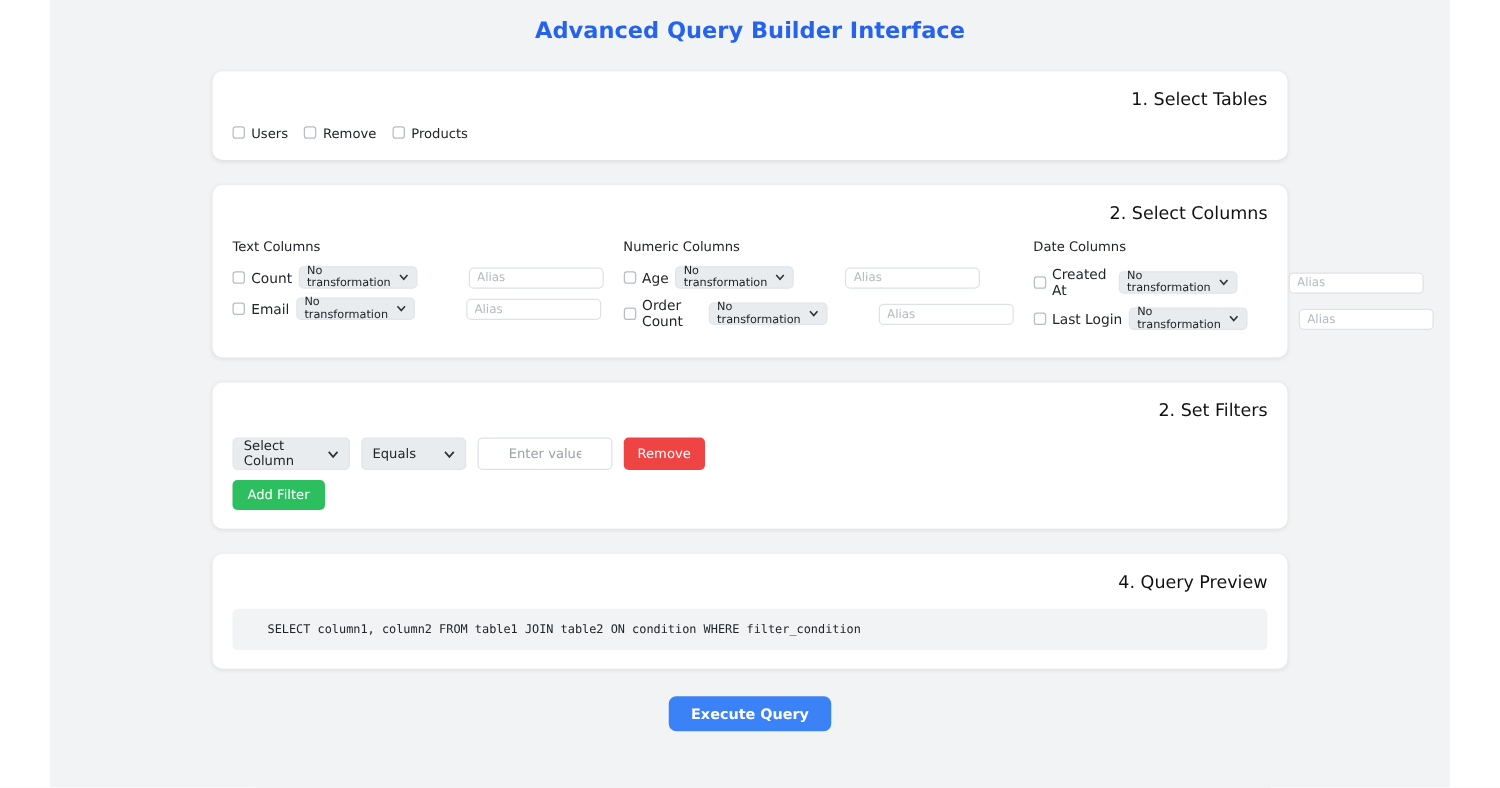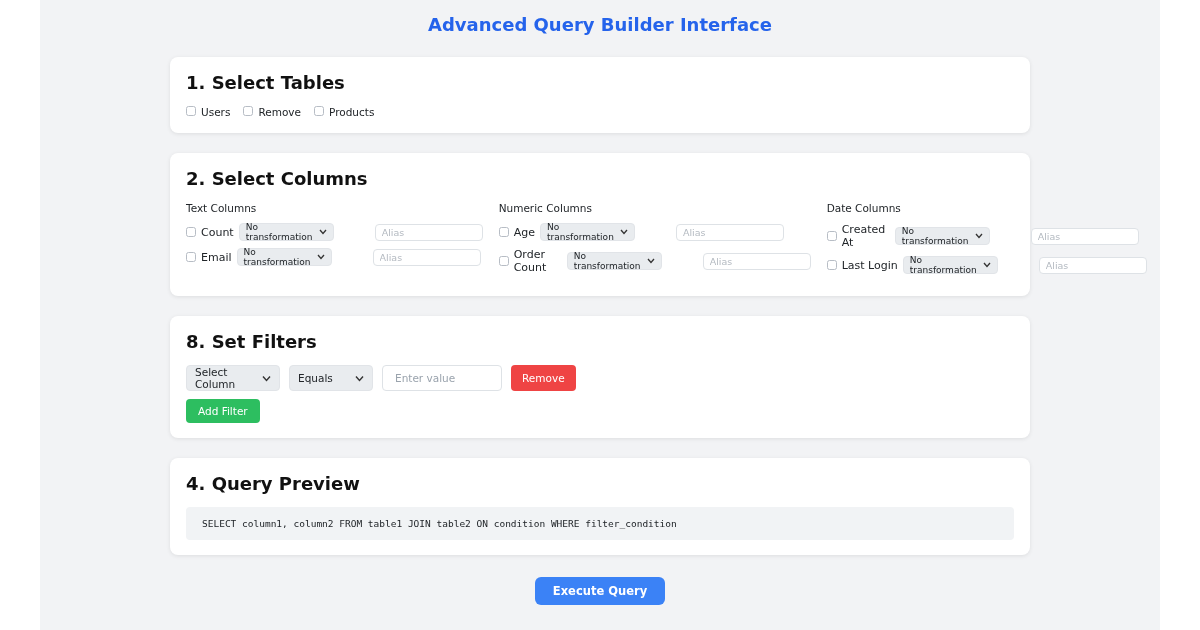--- a/index.html
+++ b/index.html
@@ -12,21 +12,21 @@
   .container { width: 860px; margin: 0 auto; }
   .page-title {
     text-align: center; font-size: 18px; font-weight: bold;
     color: #2563eb; margin: 0 0 22px 0;
   }
   .card {
     background: #ffffff; border-radius: 8px;
     box-shadow: 0 1px 4px rgba(0,0,0,0.09);
     padding: 15px 16px; margin-bottom: 20px;
   }
-  .card h2 { font-size: 18px; font-weight: bold; color: #111111; margin: 0 0 13px 0; }
+  .card h2 { font-size: 14px; font-weight: normal; color: #111111; margin: 0 0 13px 0; text-align: right; }
 
   
   .tables-row { display: flex; align-items: center; gap: 13px; }
   .cb-label { display: inline-flex; align-items: flex-start; gap: 5px; font-size: 10.5px; cursor: pointer; }
   .cb {
     appearance: none; -webkit-appearance: none;
     width: 10px; height: 10px; border: 1px solid #b7bdc5; border-radius: 2.5px;
     background: #fff; margin: 0; flex-shrink: 0;
   }
 
@@ -49,35 +49,35 @@
     font-family: inherit; color: #212529; background: #fff; margin-left: 36px;
   }
   .alias-input::placeholder { color: #b4bac1; }
 
   
   .filter-row { display: flex; align-items: center; gap: 9px; margin-bottom: 8px; }
   .sel-md { height: 26px; padding: 0 8px; font-size: 10.5px; }
   .sel-col { width: 94px; }
   .sel-op { width: 84px; }
   .value-input {
-    width: 120px; height: 26px; border: 1px solid #dee2e6; border-radius: 4px;
-    padding: 0 12px; font-size: 10.5px; outline: none; font-family: inherit;
+    width: 108px; height: 26px; border: 1px solid #dee2e6; border-radius: 4px;
+    padding: 0 24px; font-size: 10.5px; outline: none; font-family: inherit;
     color: #212529; background: #fff;
   }
   .value-input::placeholder { color: #9aa3ad; }
   .btn {
     border: none; border-radius: 4px; color: #ffffff; font-size: 10.5px;
     font-family: inherit; cursor: pointer; display: inline-flex; align-items: center;
   }
   .btn-remove { background: #ef4444; height: 26px; padding: 0 11px; }
   .btn-add { background: #2dbe60; height: 24px; padding: 0 12px; }
 
   
   .code {
-    background: #f1f3f5; border-radius: 4px; padding: 11px 16px; margin: 0;
+    background: #f1f3f5; border-radius: 4px; padding: 11px 28px; margin: 0;
     font-family: "DejaVu Sans Mono", "Liberation Mono", monospace;
     font-size: 9.5px; color: #212529; white-space: pre-wrap;
   }
 
   .execute-wrap { text-align: center; margin-top: 22px; padding-bottom: 30px; }
   .btn-execute {
     background: #3b82f6; height: 28px; padding: 0 18px; border-radius: 6px;
     font-weight: bold; font-size: 11.5px;
   }
 </style>
@@ -198,21 +198,21 @@
                 </span>
             </div>
             <input class="alias-input" placeholder="Alias" style="">
           </div>
         </div>
 
       </div>
     </section>
 
     <section class="card">
-      <h2>8. Set Filters</h2>
+      <h2>2. Set Filters</h2>
       <div class="filter-row">
         <div class="sel sel-md sel-col">
           <span>Select Column</span>
           <span class="chev">
               <svg width="9" height="7" viewBox="0 0 9 7">
                 <path d="M1 1.5 L4.5 5.5 L8 1.5" stroke="#333" fill="none" stroke-width="1.4"></path>
               </svg>
             </span>
         </div>
         <div class="sel sel-md sel-op">

